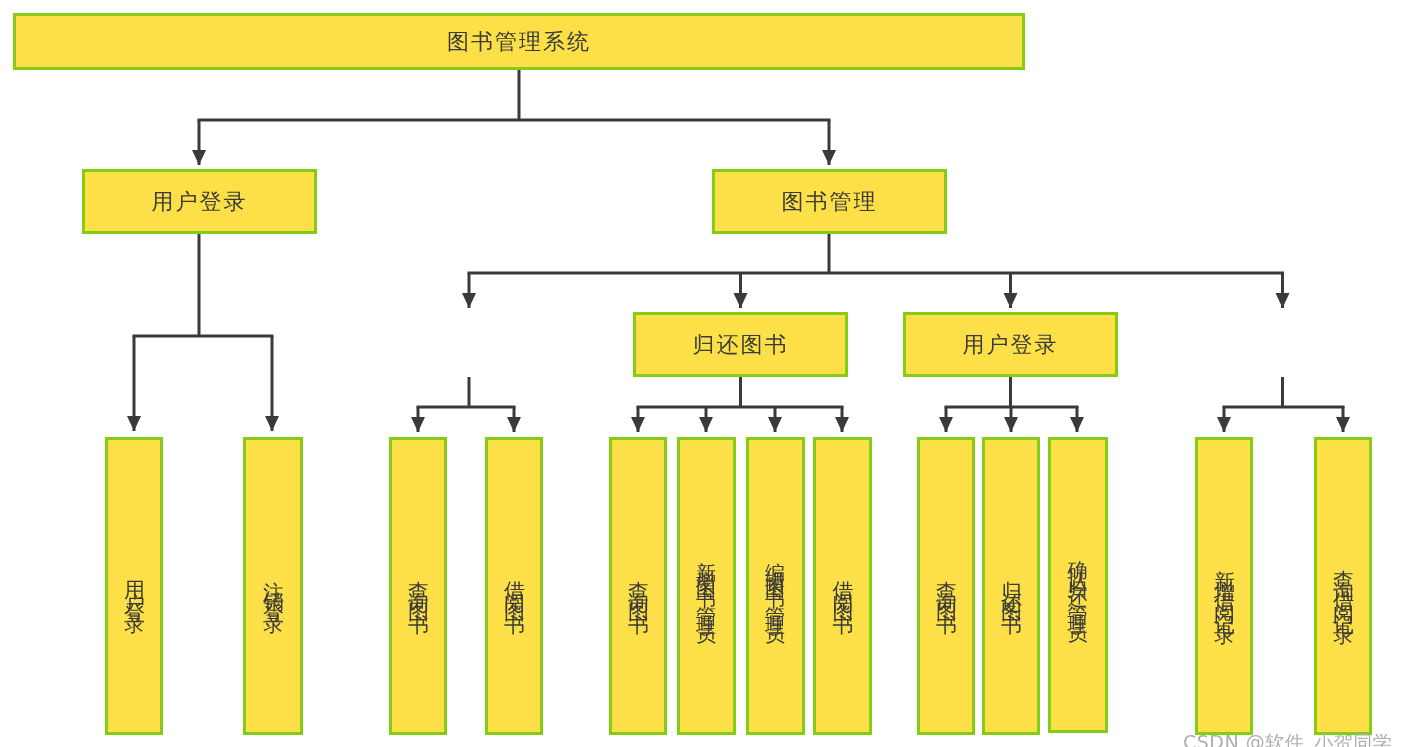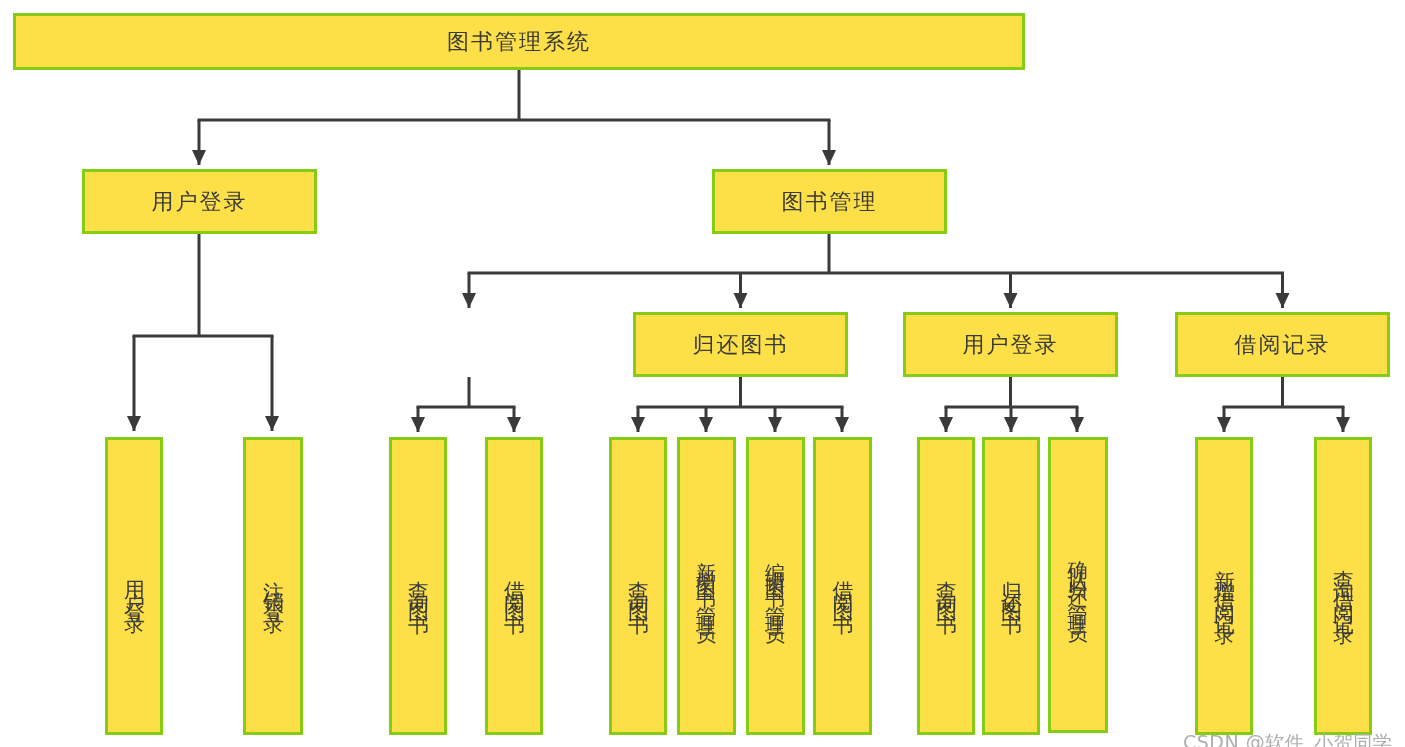--- a/index.html
+++ b/index.html
@@ -102,21 +102,20 @@
     </g>
   </svg>
 
   <div class="node hnode" style="left:13px; top:13px; width:1012px; height:57px;">图书管理系统</div>
 
   <div class="node hnode" style="left:82px; top:169px; width:235px; height:65px;">用户登录</div>
   <div class="node hnode" style="left:712px; top:169px; width:235px; height:65px;">图书管理</div>
 
   <div class="node hnode" style="left:633px; top:312px; width:215px; height:65px;">归还图书</div>
   <div class="node hnode" style="left:903px; top:312px; width:215px; height:65px;">用户登录</div>
-  <div class="node hnode" style="left:1175px; top:312px; width:215px; height:65px;">借阅记录</div>
 
   <div class="node leaf" style="left:105px; top:437px; width:58px; height:298px;">用户登录</div>
   <div class="node leaf" style="left:243px; top:437px; width:60px; height:298px;">注销登录</div>
 
   <div class="node leaf" style="left:389px; top:437px; width:58px; height:298px;">查询图书</div>
   <div class="node leaf" style="left:485px; top:437px; width:58px; height:298px;">借阅图书</div>
 
   <div class="node leaf" style="left:609px; top:437px; width:58px; height:298px;">查询图书</div>
   <div class="node leaf leaf-long" style="left:677px; top:437px; width:59px; height:298px;">新增图书（管理员）</div>
   <div class="node leaf leaf-long" style="left:746px; top:437px; width:59px; height:298px;">编辑图书（管理员）</div>

